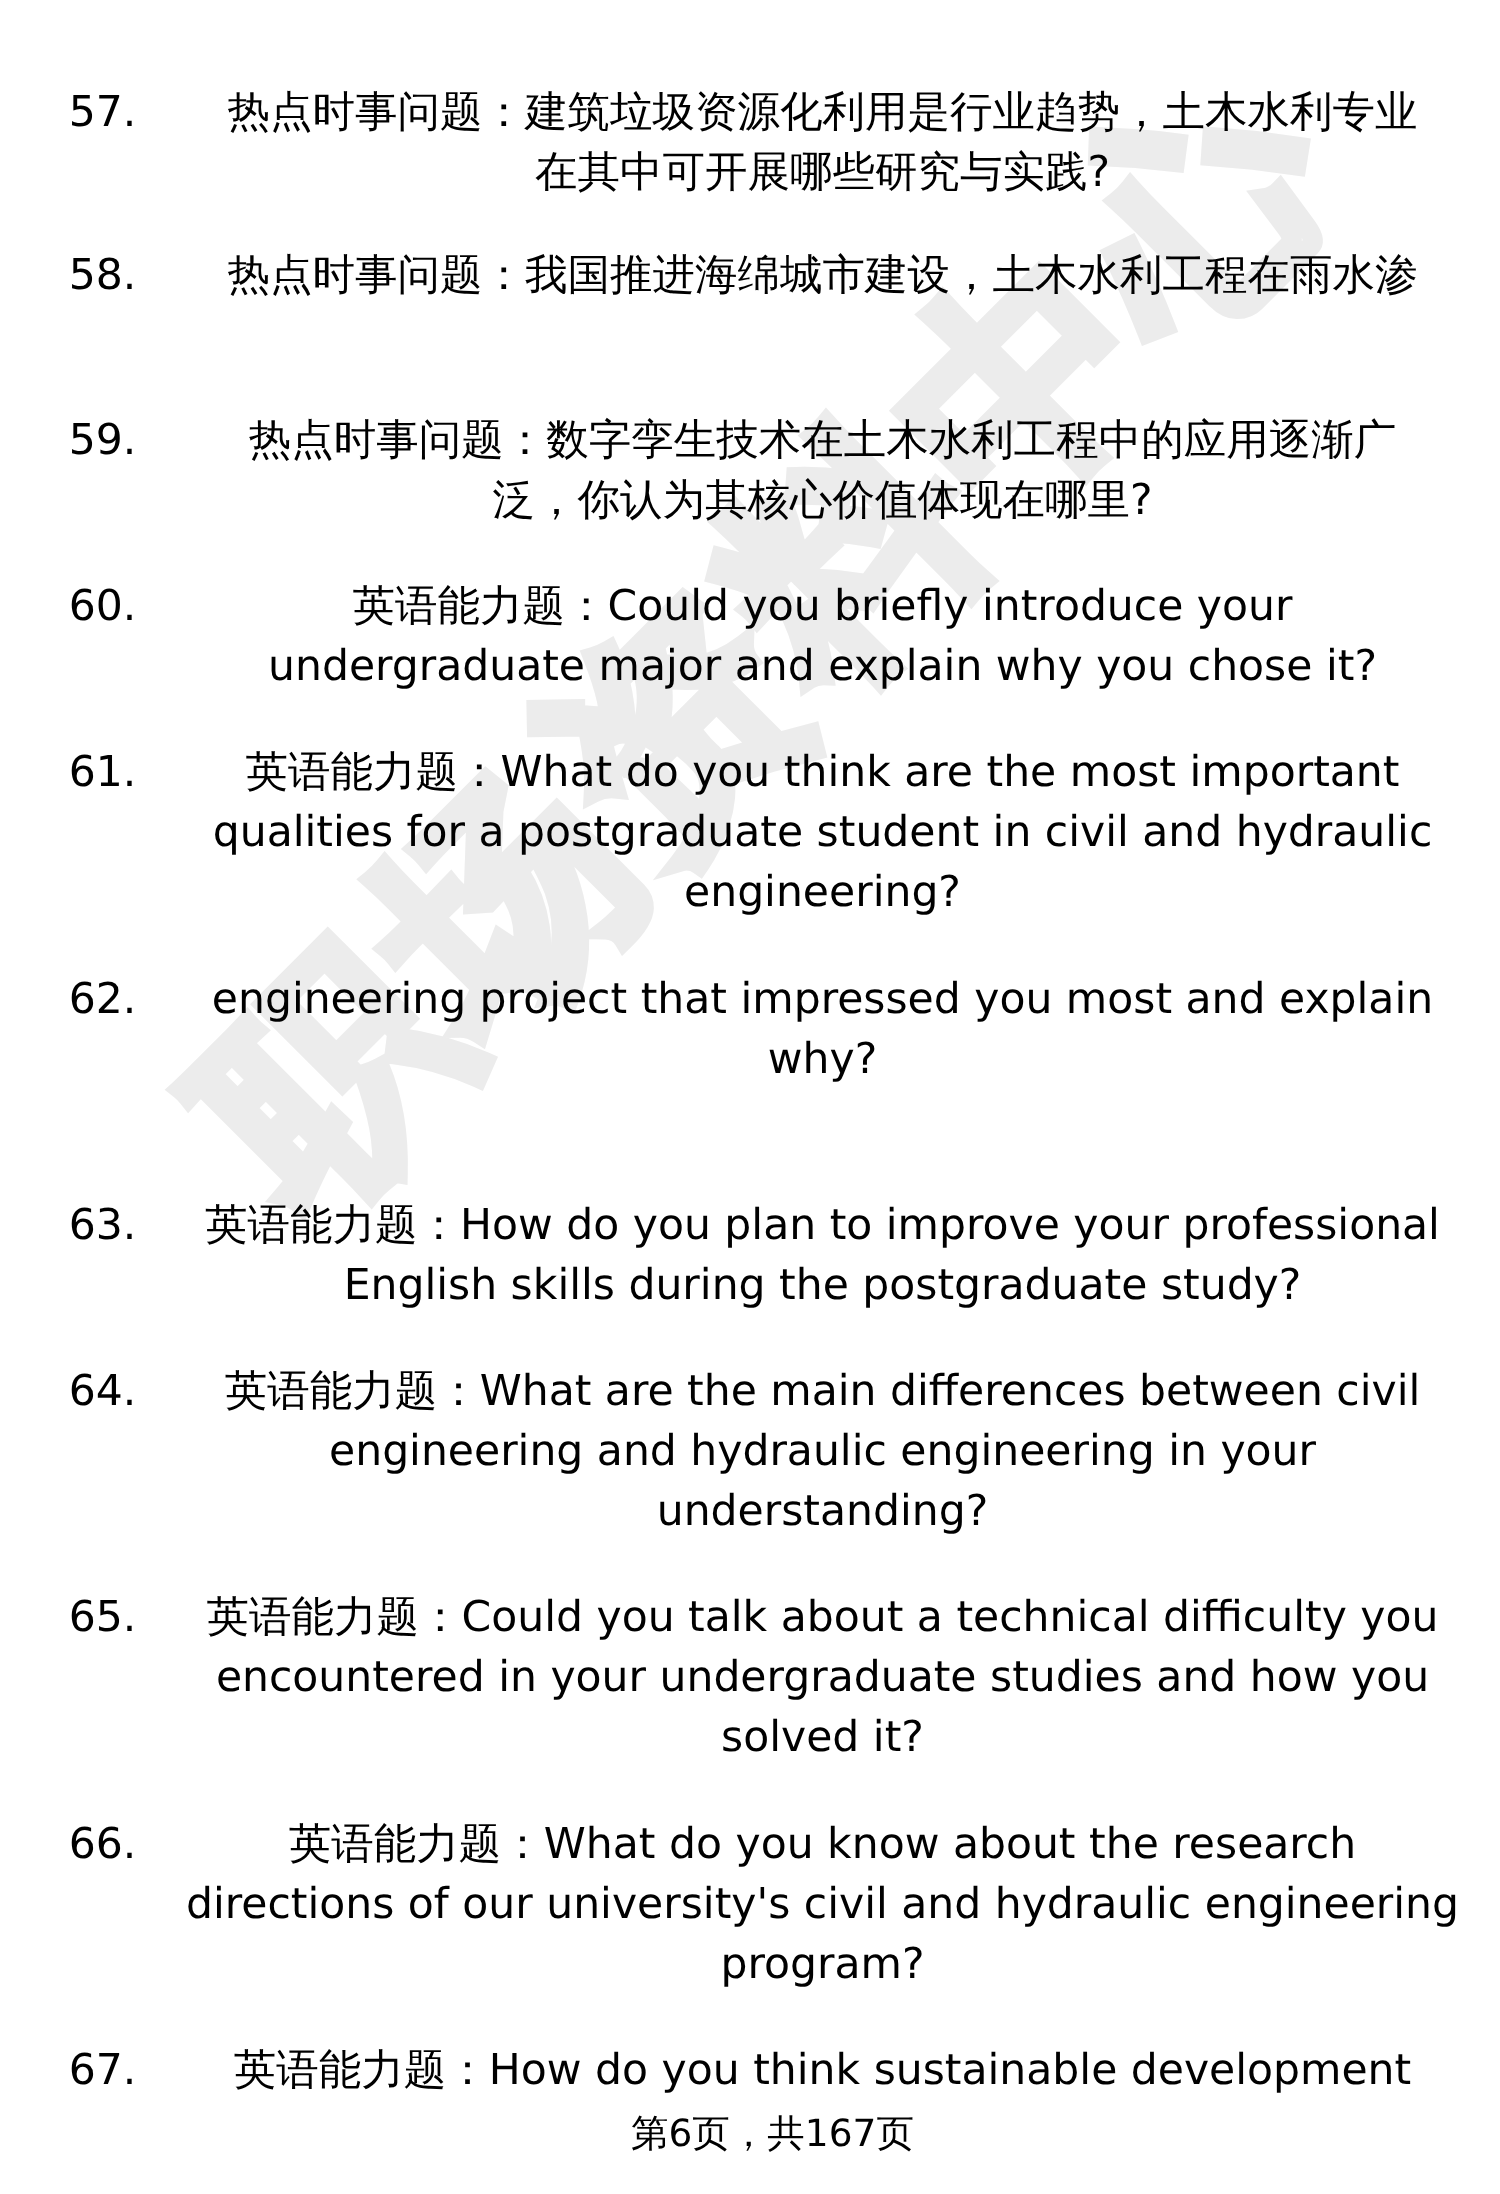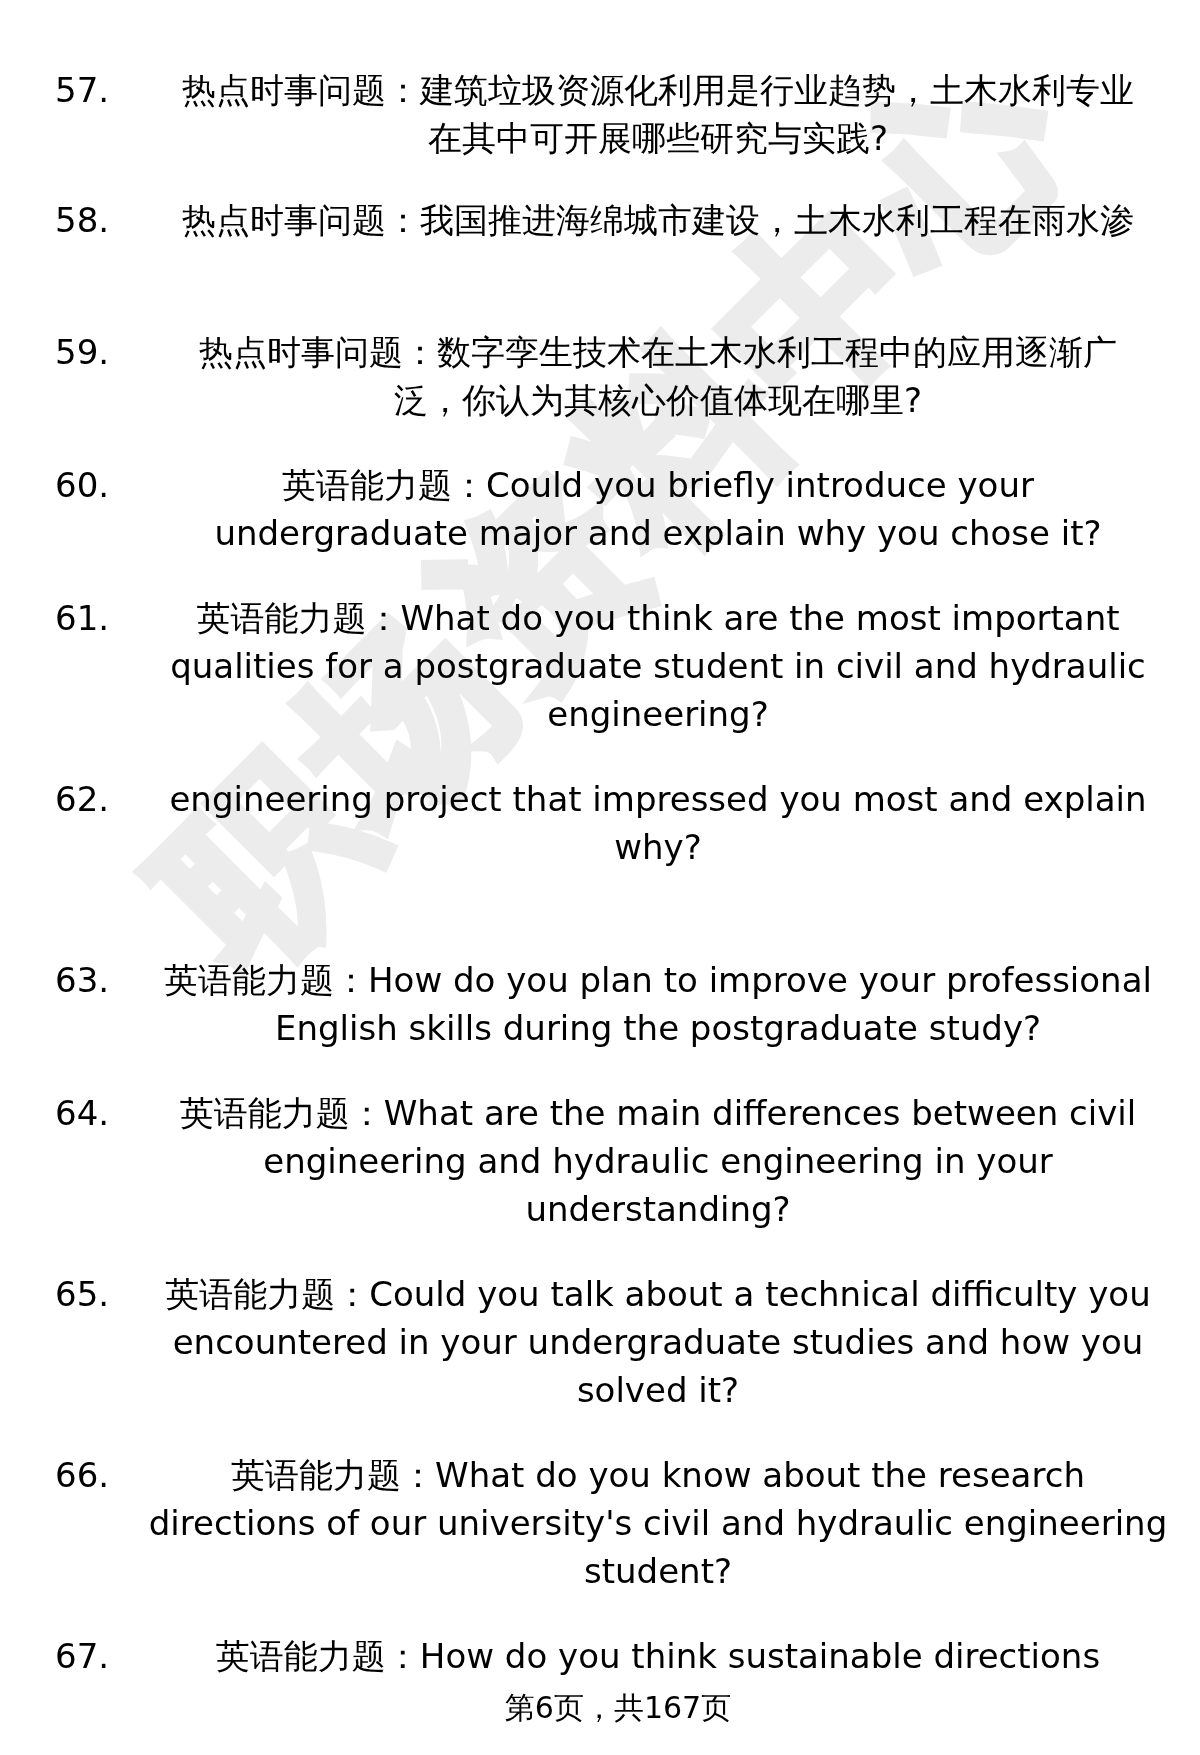--- a/index.html
+++ b/index.html
@@ -156,26 +156,26 @@
       <span class="line">encountered in your undergraduate studies and how you</span>
       <span class="line">solved it?</span>
     </div>
   </div>
 
   <div class="item" style="top:1451px;">
     <span class="num">66.</span>
     <div class="lines">
       <span class="line">英语能力题：What do you know about the research</span>
       <span class="line">directions of our university's civil and hydraulic engineering</span>
-      <span class="line">student?</span>
+      <span class="line">program?</span>
     </div>
   </div>
 
   <div class="item" style="top:1632px;">
     <span class="num">67.</span>
     <div class="lines">
-      <span class="line">英语能力题：How do you think sustainable directions</span>
+      <span class="line">英语能力题：How do you think sustainable development</span>
     </div>
   </div>
 
   <div class="footer">第6页，共167页</div>
 
 </div>
 
 </body></html>

